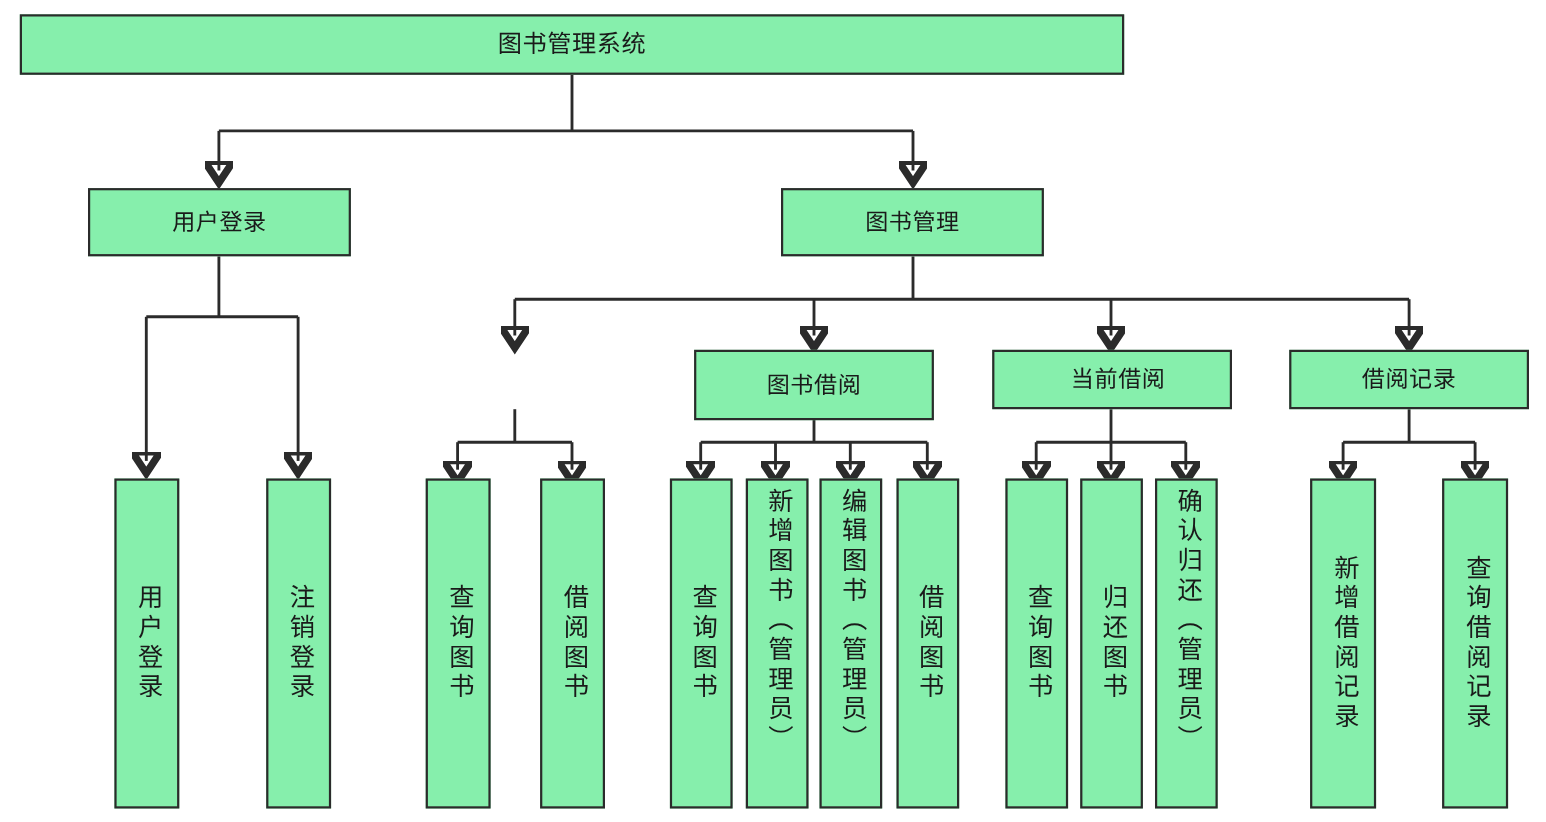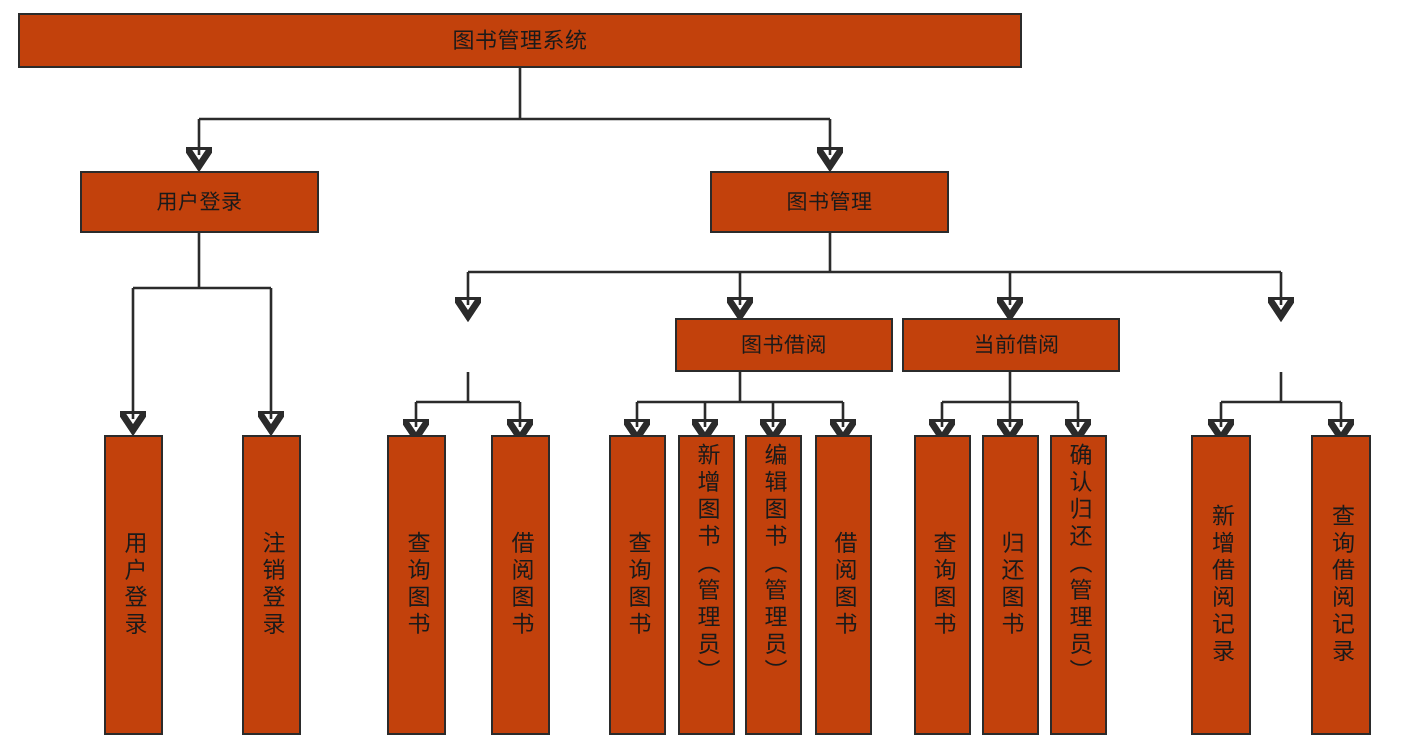--- a/index.html
+++ b/index.html
@@ -34,21 +34,21 @@
   #connectors path {
     stroke: #2b2b2b;
     stroke-width: 2.6;
     fill: none;
   }
 
   
   .node {
     position: absolute;
     box-sizing: border-box;
-    background: #c2410c;
+    background: #86efac;
     border: 2.6px solid #2b2b2b;
     display: flex;
     align-items: center;
     justify-content: center;
   }
   .node .node-label {
     display: block;
     color: #1a1a1a;
     line-height: 1.18;
     text-align: center;
@@ -154,28 +154,31 @@
 
   <div class="node horiz" style="left:80px; top:171px; width:239px; height:62px;">
     <span class="node-label">用户登录</span>
   </div>
 
   <div class="node horiz" style="left:710px; top:171px; width:239px; height:62px;">
     <span class="node-label">图书管理</span>
   </div>
 
 
-  <div class="node horiz" style="left:631px; top:318px; width:218px; height:54px;margin-left:44px;">
+  <div class="node horiz" style="left:631px; top:318px; width:218px; height:64px;">
     <span class="node-label">图书借阅</span>
   </div>
 
   <div class="node horiz" style="left:902px; top:318px; width:218px; height:54px;padding-left:11px;">
     <span class="node-label">当前借阅</span>
   </div>
 
+  <div class="node horiz" style="left:1172px; top:318px; width:218px; height:54px;">
+    <span class="node-label">借阅记录</span>
+  </div>
 
   <div class="node leaf centered" style="left:104px; top:435px; width:59px; height:300px;">
     <span class="node-label">用户登录</span>
   </div>
 
   <div class="node leaf centered" style="left:242px; top:435px; width:59px; height:300px;">
     <span class="node-label">注销登录</span>
   </div>
 
   <div class="node leaf centered" style="left:387px; top:435px; width:59px; height:300px;">

